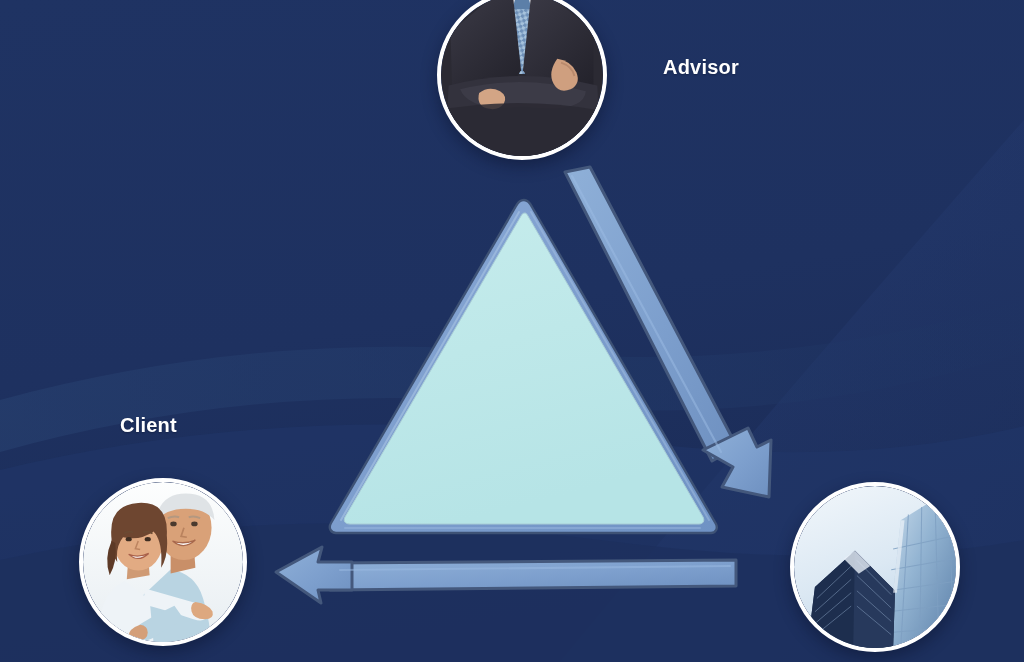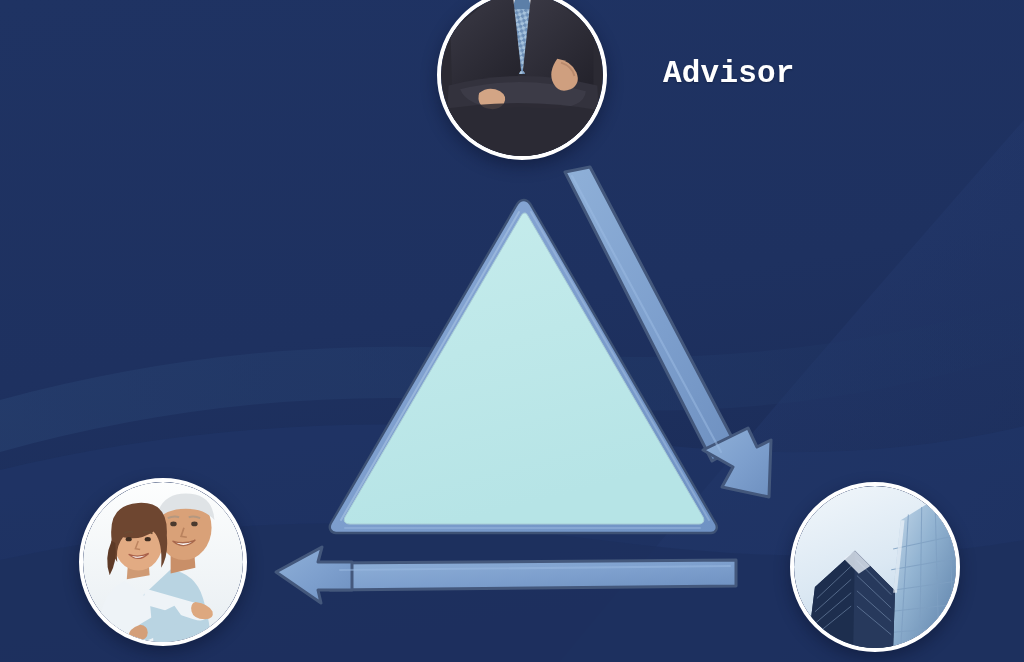--- a/index.html
+++ b/index.html
@@ -25,23 +25,23 @@
     width: 1024px;
     height: 662px;
     display: block;
   }
   #art-svg { pointer-events: none; }
 
   
   .node-label {
     position: absolute;
     color: #ffffff;
-    font-family: Liberation Mono, monospace;
+    font-family: Liberation Sans, sans-serif;
     font-weight: bold;
-    font-size: 31px;
+    font-size: 20px;
     letter-spacing: 0.2px;
     white-space: nowrap;
     text-shadow: 0 1px 2px rgba(10,20,45,0.45);
     user-select: none;
   }
   #label-advisor { left: 663px; top: 56px; }
   #label-client  { left: 120px; top: 414px; }
   #label-company { left: 801px; top: 414px; }
 
   
@@ -320,15 +320,16 @@
 
         <path d="M52,76 L64,68 L80,84 L68,92 Z" fill="#e7eff7" opacity="0.8"></path>
 
         <path d="M104,112 L112,36 L116,36 L108,112 Z" fill="#eef4fa" opacity="0.7"></path>
       </g>
     </svg>
   </div>
 
   <div class="node-label" id="label-advisor">Advisor</div>
 
+  <div class="node-label" id="label-client">Client</div>
 
 
 </div>
 
 </body></html>

